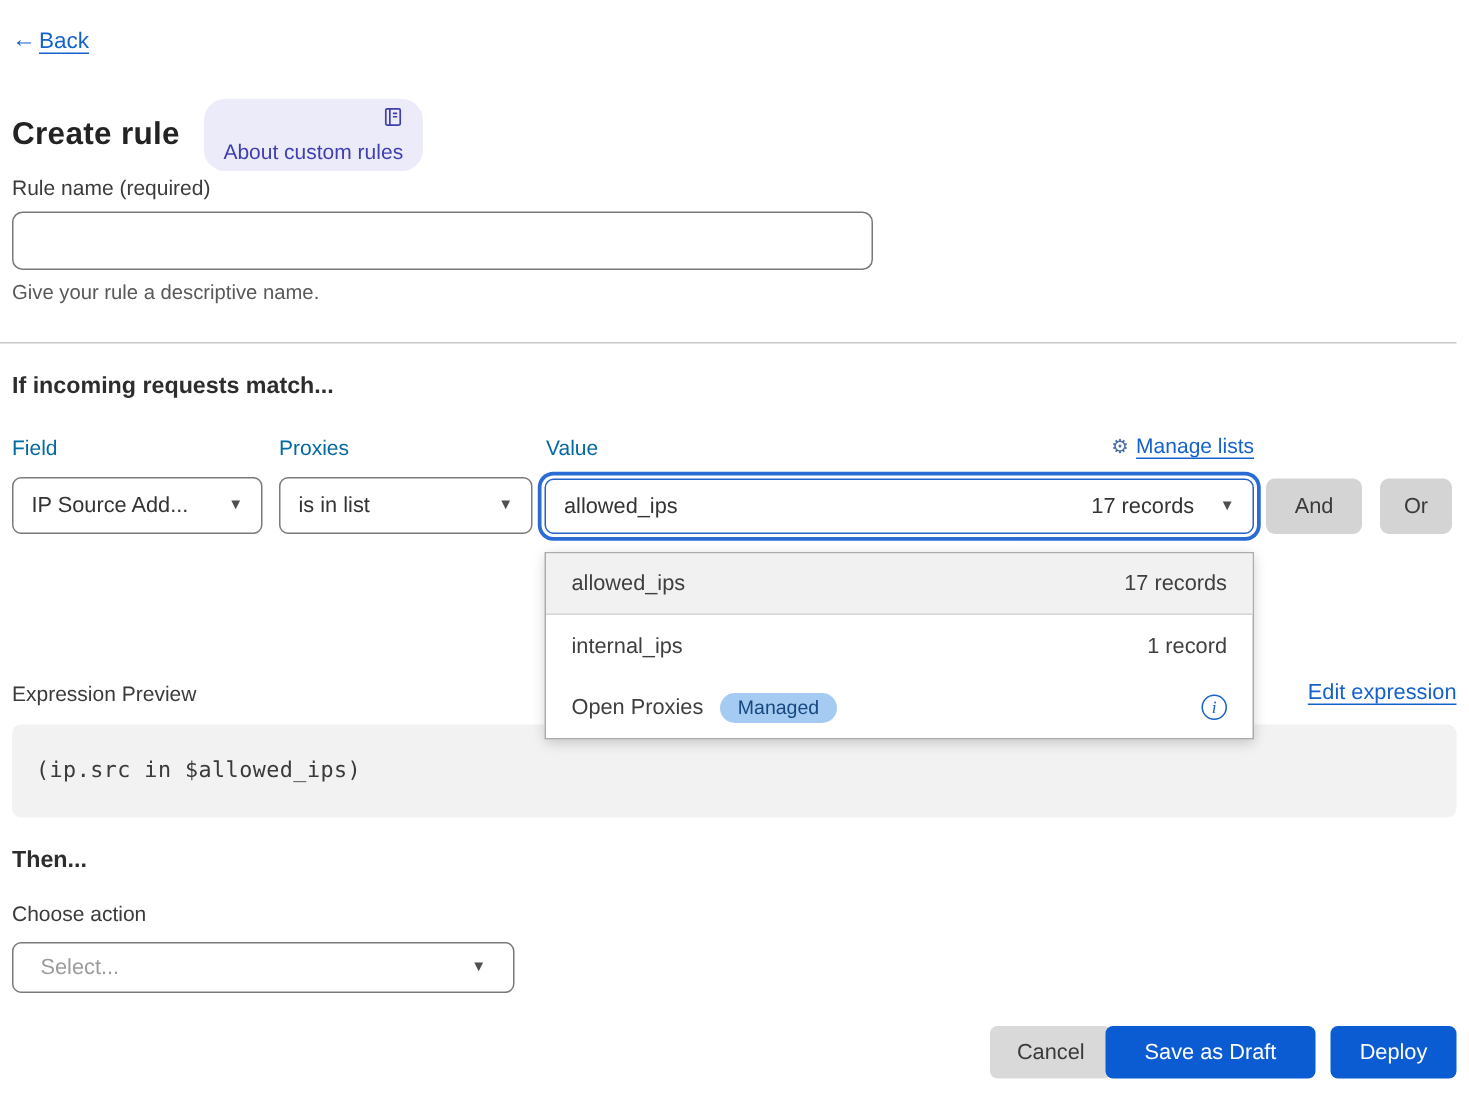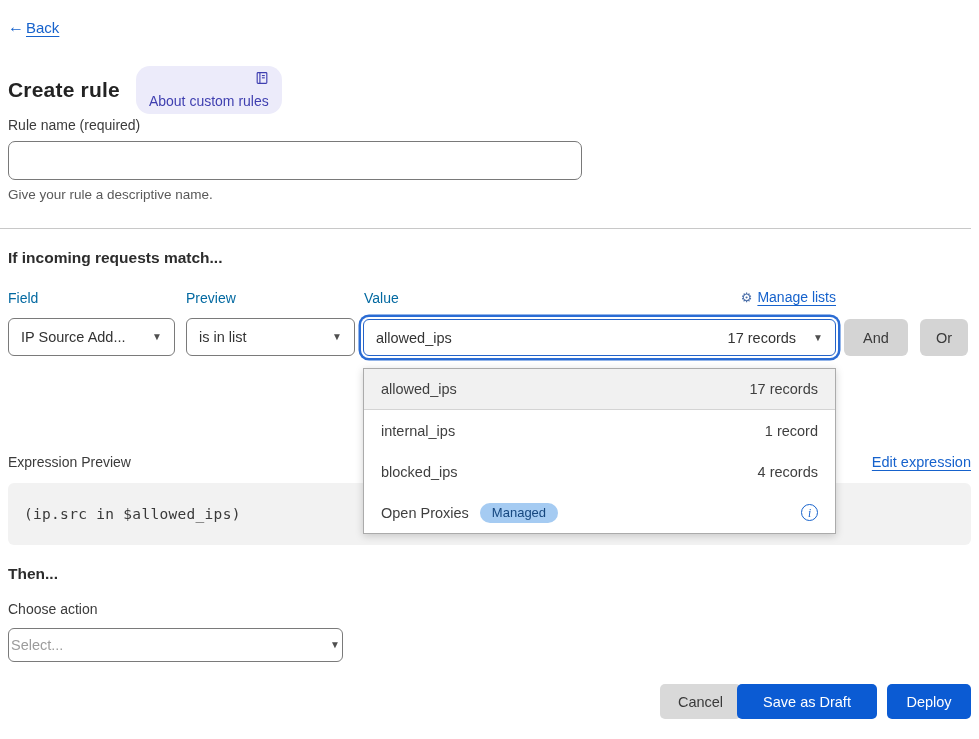--- a/index.html
+++ b/index.html
@@ -55,21 +55,21 @@
 
   
   .expr-label { position: absolute; top: 454px; left: 8px; font-size: 14px; color: #3b3b3b; }
   .edit-expression { position: absolute; top: 454px; right: 8px; font-size: 14.5px; color: #1662cc; text-decoration: underline; text-underline-offset: 3px; cursor: pointer; }
   .expr-block { position: absolute; top: 483px; left: 8px; width: 963px; height: 62px; background: #f2f2f2; border-radius: 6px; display: flex; align-items: center; padding: 0 16px; }
   .expr-code { font-family: "DejaVu Sans Mono", monospace; font-size: 14.5px; color: #3a3a3a; letter-spacing: .3px; }
 
   
   .then-heading { position: absolute; top: 565px; left: 8px; font-size: 15.5px; font-weight: 700; color: #2d2d2d; }
   .action-label { position: absolute; top: 601px; left: 8px; font-size: 14px; color: #3b3b3b; }
-  .action-select { position: absolute; top: 628px; left: 8px; width: 335px; height: 34px; border: 1px solid #7a7a7a; border-radius: 6px; display: flex; align-items: center; justify-content: space-between; padding: 0 2px; font-size: 14.5px; cursor: pointer; background: #fff; }
+  .action-select { position: absolute; top: 628px; left: 8px; width: 335px; height: 34px; border: 1px solid #7a7a7a; border-radius: 6px; display: flex; align-items: center; justify-content: space-between; padding: 0 18px; font-size: 14.5px; cursor: pointer; background: #fff; }
   .action-placeholder { color: #9c9c9c; }
 
   
   .footer-btn { position: absolute; top: 684px; height: 35px; border: none; border-radius: 5px; font-size: 14.5px; font-family: "Liberation Sans", sans-serif; cursor: pointer; }
   .cancel-button { right: 238px; width: 81px; background: #d9d9d9; color: #3a3a3a; }
   .save-draft-button { right: 102px; width: 140px; background: #0b5bd3; color: #fff; }
   .deploy-button { right: 8px; width: 84px; background: #0b5bd3; color: #fff; }
 </style>
 </head>
 <body>
@@ -96,21 +96,21 @@
 
   <div class="rule-name-label">Rule name (required)</div>
   <input class="rule-name-input" type="text" value="" style="">
   <div class="rule-name-helper">Give your rule a descriptive name.</div>
 
   <div class="divider"></div>
 
   <div class="match-heading">If incoming requests match...</div>
 
   <div class="col-label label-field">Field</div>
-  <div class="col-label label-operator">Preview</div>
+  <div class="col-label label-operator">Proxies</div>
   <div class="col-label label-value">Value</div>
 
   <a class="manage-lists">
     <span class="gear">⚙</span>
     <span class="manage-text">Manage lists</span>
   </a>
 
   <div class="select-box field-select">
     <span>IP Source Add...</span>
     <span class="caret">▼</span>
@@ -135,24 +135,20 @@
   <div class="dropdown-panel">
     <div class="dropdown-row selected">
       <span class="row-left">allowed_ips</span>
       <span>17 records</span>
     </div>
     <div class="dropdown-row">
       <span class="row-left">internal_ips</span>
       <span>1 record</span>
     </div>
     <div class="dropdown-row">
-      <span class="row-left">blocked_ips</span>
-      <span>4 records</span>
-    </div>
-    <div class="dropdown-row">
       <span class="row-left">
         <span>Open Proxies</span>
         <span class="managed-badge">Managed</span>
       </span>
       <span class="info-icon">i</span>
     </div>
   </div>
 
   <div class="expr-label">Expression Preview</div>
   <a class="edit-expression">Edit expression</a>

